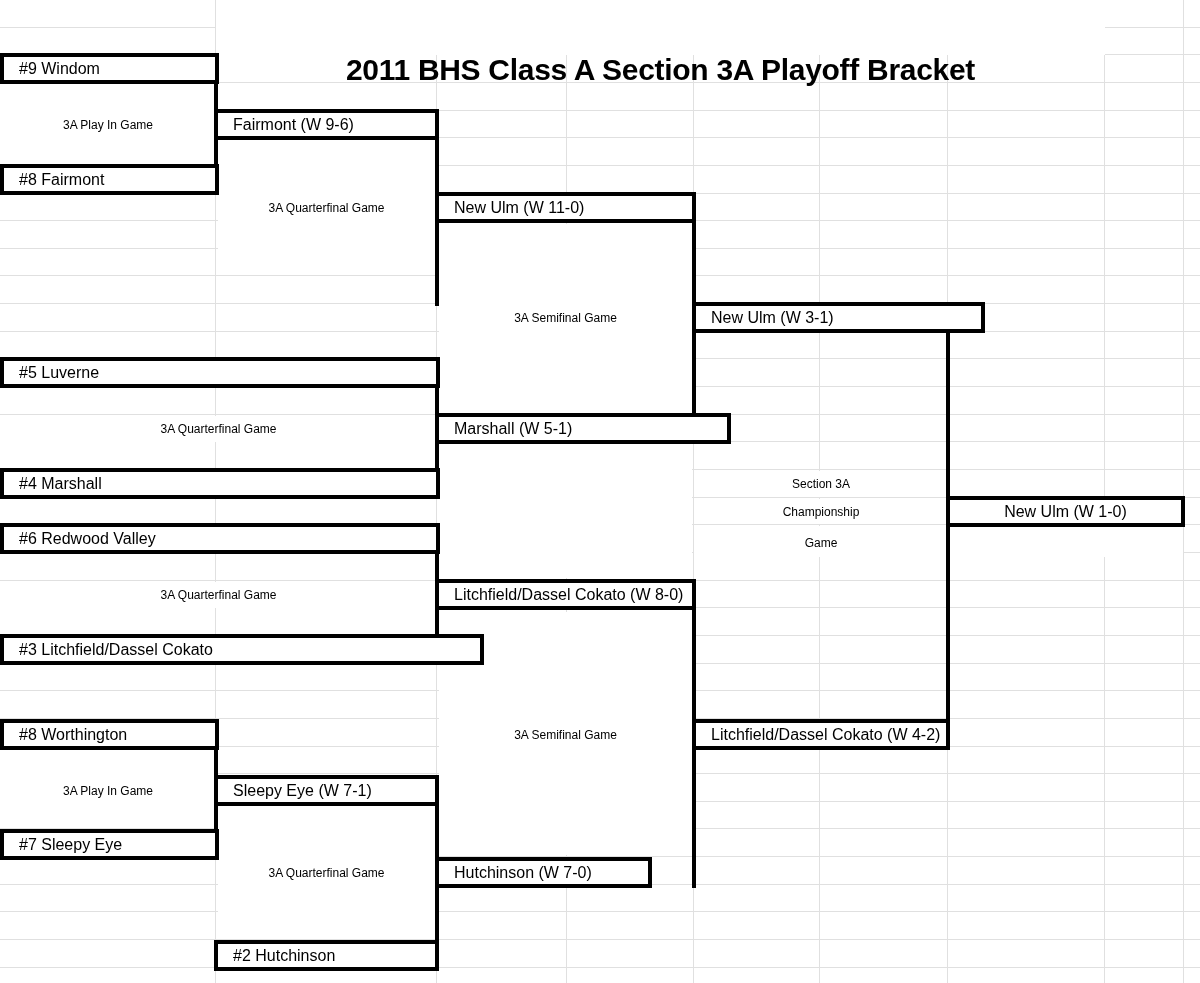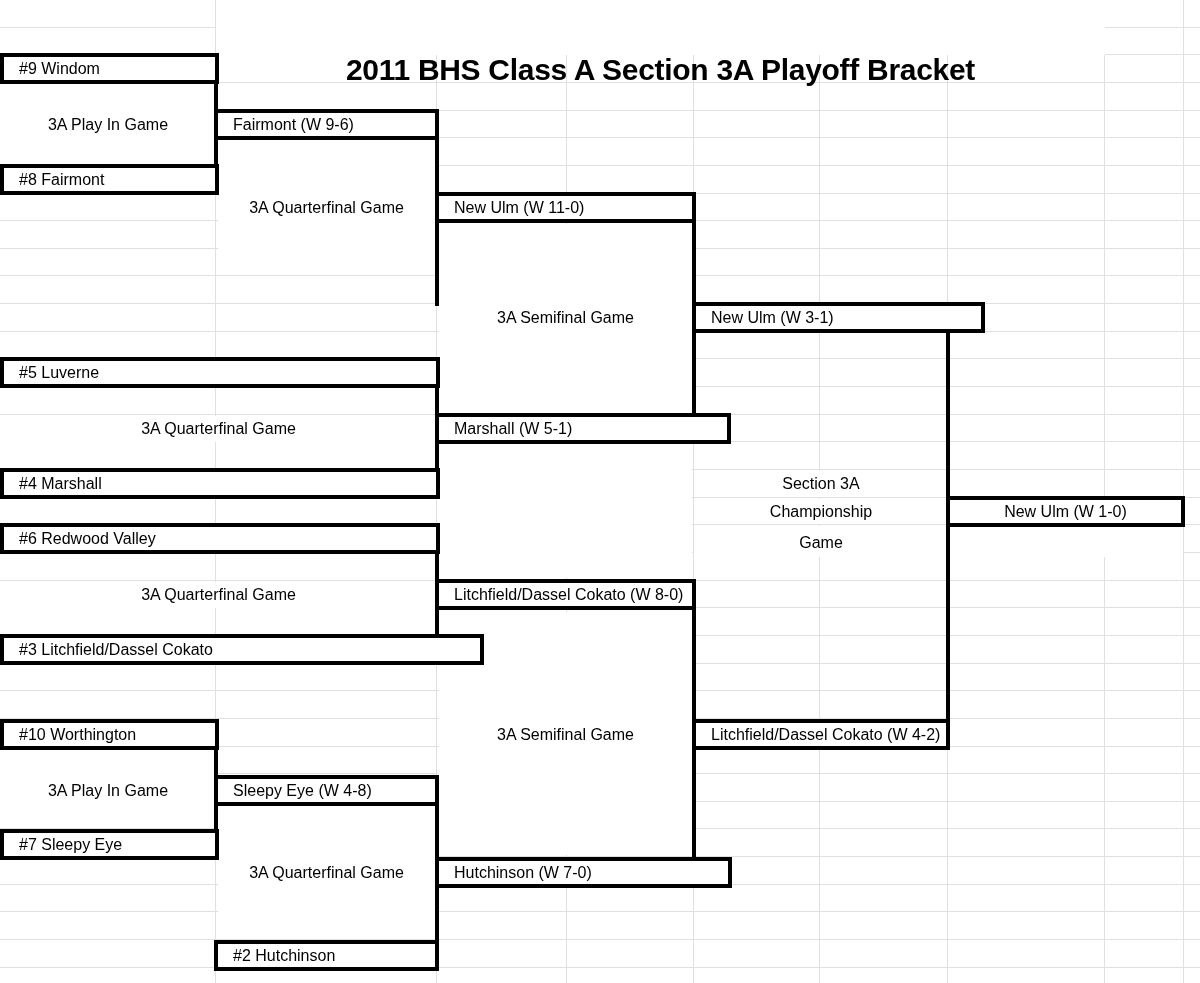--- a/index.html
+++ b/index.html
@@ -13,21 +13,21 @@
   .mask{position:absolute;background:#ffffff;}
   .conn{position:absolute;width:4px;background:#000;}
   .box{
     position:absolute;height:31px;background:#fff;border:4px solid #000;
     box-sizing:border-box;display:flex;align-items:center;
     padding-left:15px;font-size:16px;white-space:nowrap;overflow:hidden;
   }
   .box.center{justify-content:center;padding-left:0;}
   .rlabel{
     position:absolute;height:28px;display:flex;align-items:center;
-    justify-content:center;font-size:16px;white-space:nowrap;
+    justify-content:center;font-size:12px;white-space:nowrap;
   }
   .title{
     position:absolute;left:216px;top:0;width:889px;height:55px;
     display:flex;align-items:center;justify-content:center;
     font-size:30px;font-weight:bold;letter-spacing:-0.3px;margin-top:42px;
   }
   .champion{
     position:absolute;left:948px;top:527px;width:236px;height:30px;
     display:flex;align-items:center;justify-content:center;
     font-family:"DejaVu Sans",sans-serif;font-weight:bold;font-size:20px;
@@ -86,27 +86,27 @@
   <div class="conn" style="left:692px;top:579px;height:309px"></div>
   <div class="conn" style="left:214px;top:719px;height:141px"></div>
   <div class="conn" style="left:435px;top:775px;height:196px"></div>
 
   <div class="box" style="left:0;top:53px;width:219px">#9 Windom</div>
   <div class="box" style="left:0;top:164px;width:219px">#8 Fairmont</div>
   <div class="box" style="left:0;top:357px;width:440px">#5 Luverne</div>
   <div class="box" style="left:0;top:468px;width:440px">#4 Marshall</div>
   <div class="box" style="left:0;top:523px;width:440px">#6 Redwood Valley</div>
   <div class="box" style="left:0;top:634px;width:484px">#3 Litchfield/Dassel Cokato</div>
-  <div class="box" style="left:0;top:719px;width:219px">#10 Worthington</div>
+  <div class="box" style="left:0;top:719px;width:219px">#8 Worthington</div>
   <div class="box" style="left:0;top:829px;width:219px">#7 Sleepy Eye</div>
   <div class="box" style="left:214px;top:940px;width:225px">#2 Hutchinson</div>
 
   <div class="box" style="left:214px;top:109px;width:225px">Fairmont (W 9-6)</div>
   <div class="box" style="left:435px;top:192px;width:261px">New Ulm (W 11-0)</div>
   <div class="box" style="left:692px;top:302px;width:293px">New Ulm (W 3-1)</div>
   <div class="box" style="left:435px;top:413px;width:296px">Marshall (W 5-1)</div>
   <div class="box center" style="left:946px;top:496px;width:239px">New Ulm (W 1-0)</div>
   <div class="box" style="left:435px;top:579px;width:261px">Litchfield/Dassel Cokato (W 8-0)</div>
   <div class="box" style="left:692px;top:719px;width:258px">Litchfield/Dassel Cokato (W 4-2)</div>
-  <div class="box" style="left:214px;top:775px;width:225px">Sleepy Eye (W 4-8)</div>
-  <div class="box" style="left:435px;top:857px;width:297px">Hutchinson (W 7-0)</div>
+  <div class="box" style="left:214px;top:775px;width:225px">Sleepy Eye (W 7-1)</div>
+  <div class="box" style="left:435px;top:857px;width:217px">Hutchinson (W 7-0)</div>
 
 </div>
 
 </body></html>

